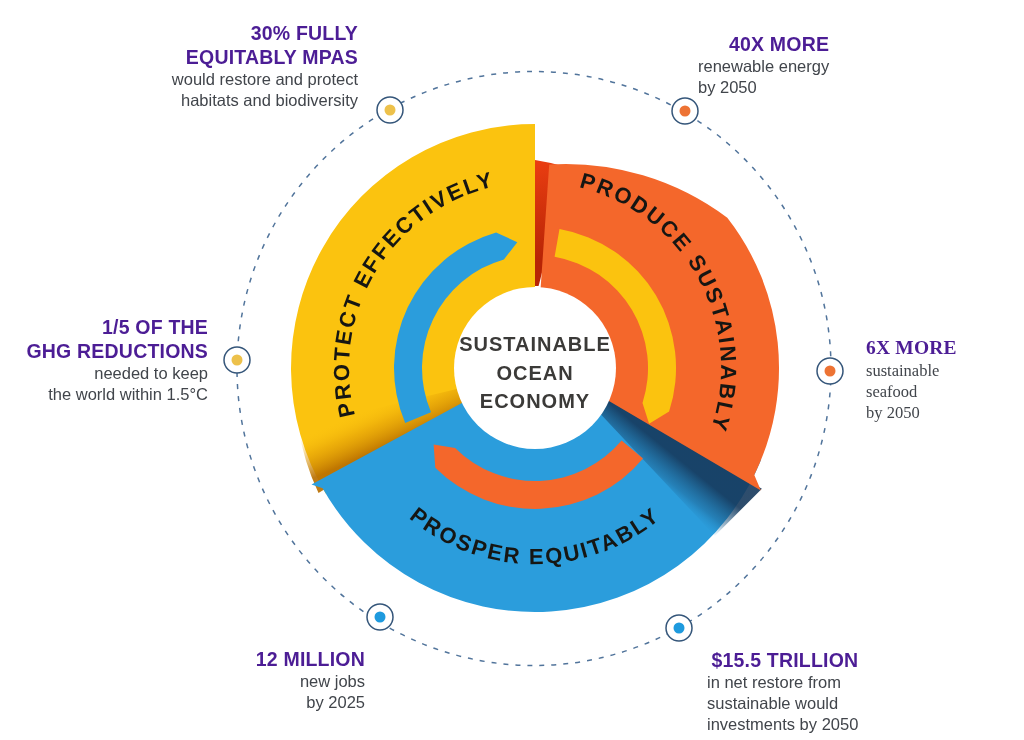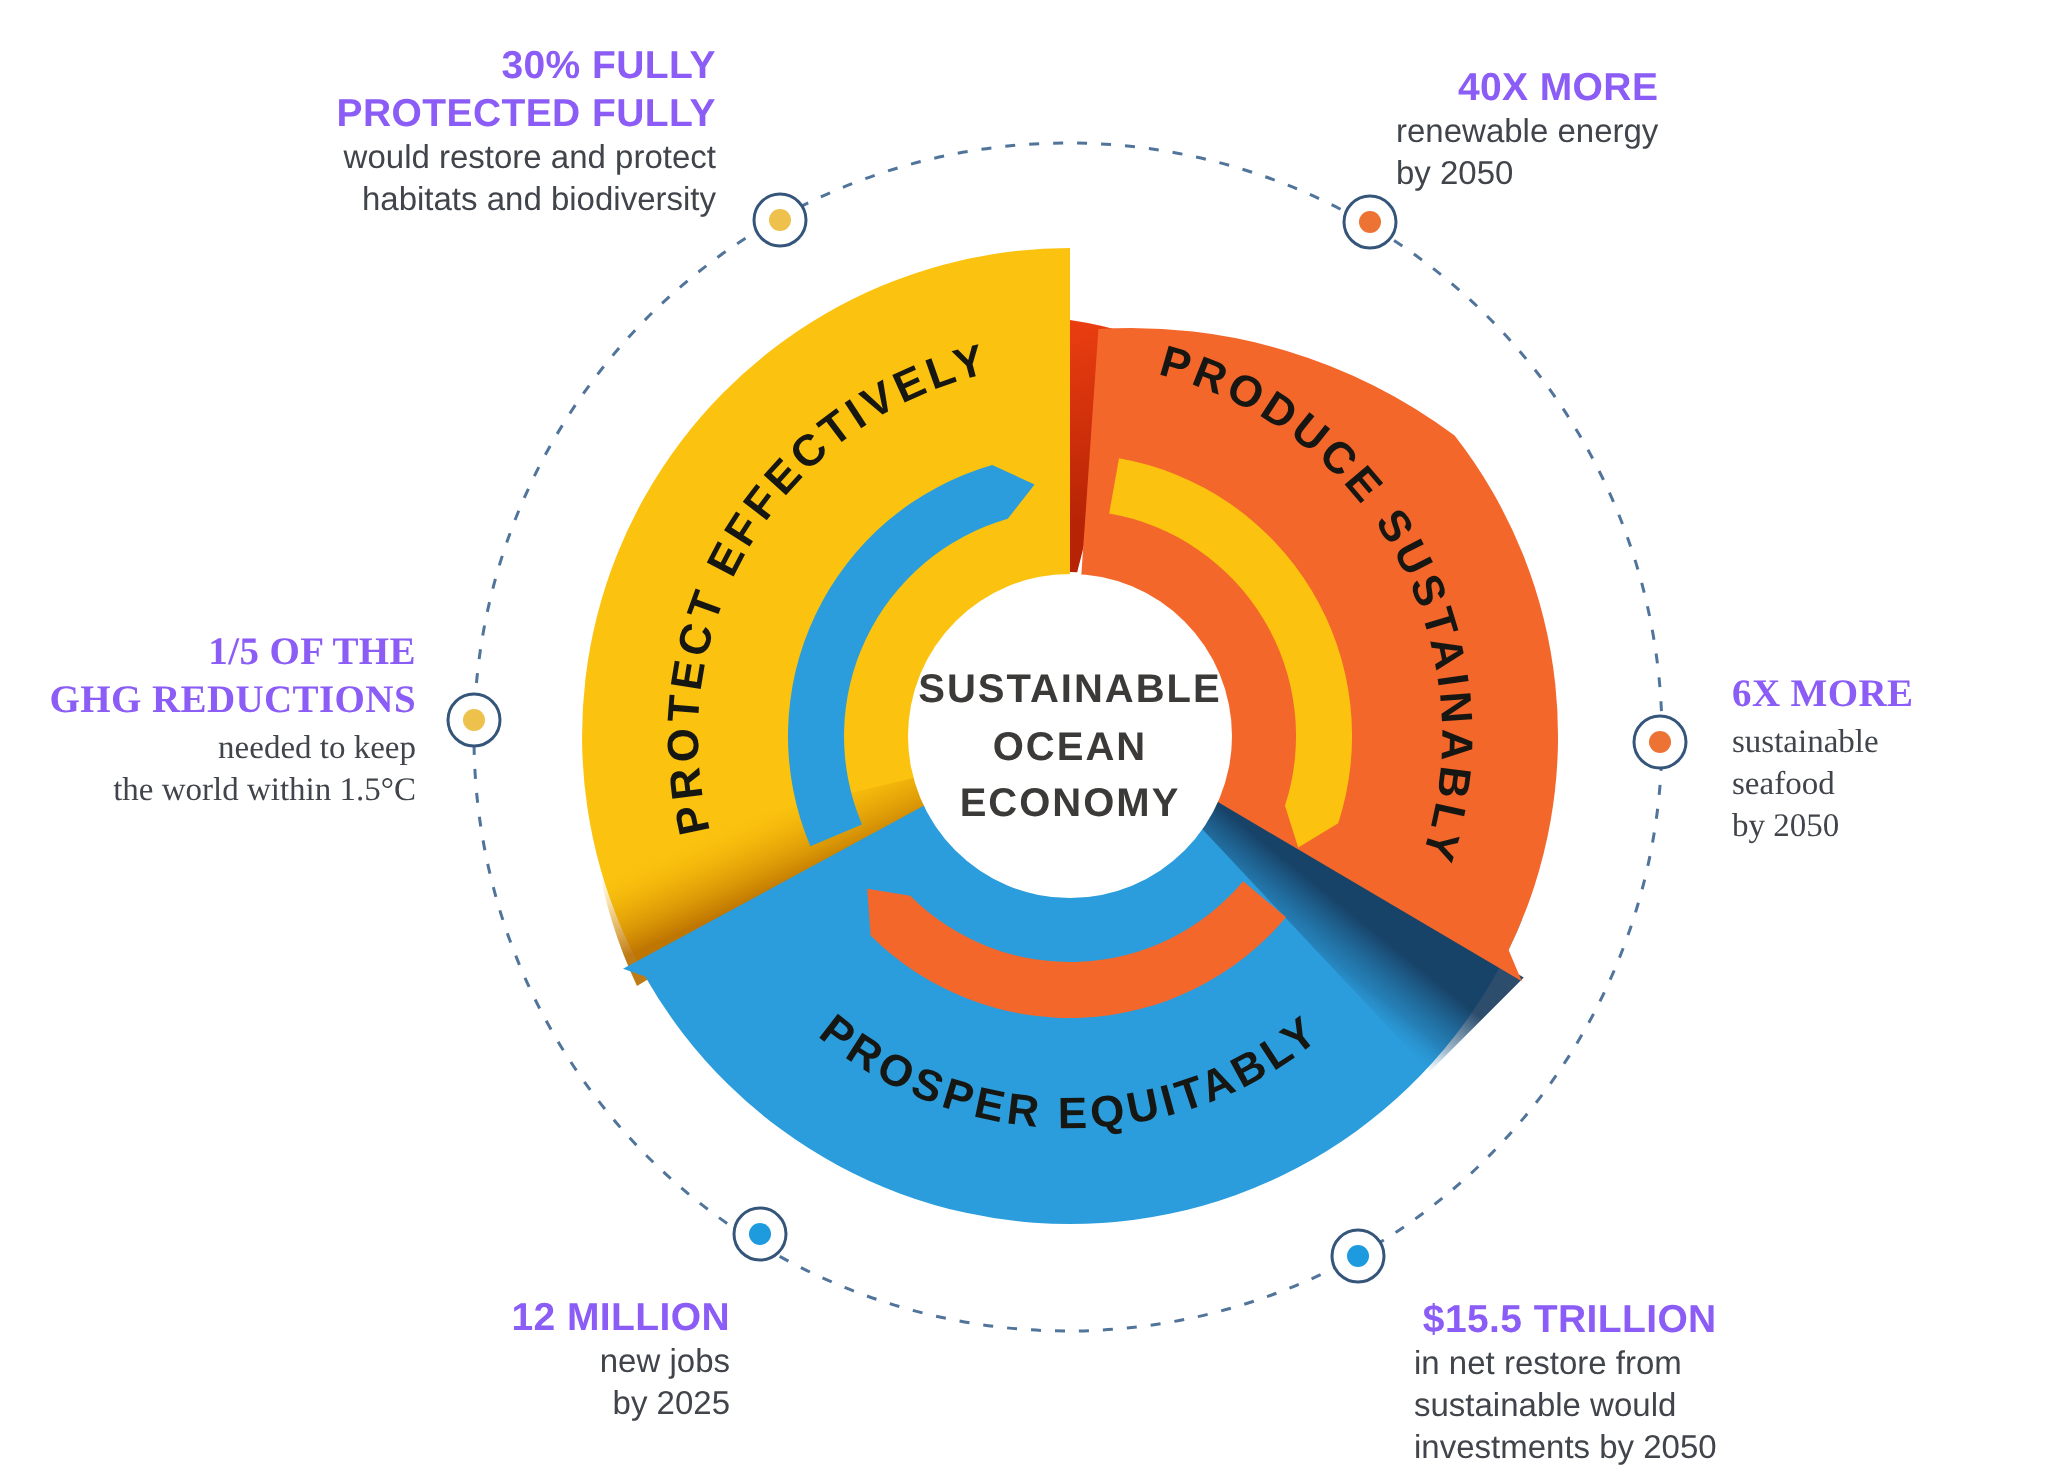--- a/index.html
+++ b/index.html
@@ -13,21 +13,21 @@
     font-family:"Liberation Sans", sans-serif;
     font-size:22px;font-weight:bold;letter-spacing:2.2px;fill:#161613;
   }
   .center-label{
     font-family:"Liberation Sans", sans-serif;
     font-size:20px;font-weight:bold;letter-spacing:1px;fill:#3B3A38;
     text-anchor:middle;
   }
   .callout{position:absolute;}
   .callout.align-right{text-align:right;}
-  .co-head{font-size:19.5px;font-weight:bold;color:#8b5cf6;line-height:24px;letter-spacing:.2px;text-align:right;}
+  .co-head{font-size:19.5px;font-weight:bold;color:#4c1d95;line-height:24px;letter-spacing:.2px;text-align:right;}
   .co-body{font-size:16.5px;color:#41454B;line-height:21px;}
 </style>
 </head>
 <body>
 
 <div class="stage">
 
   <svg width="1024" height="740" viewBox="0 0 1024 740" xmlns="http://www.w3.org/2000/svg">
     <defs>
       <linearGradient id="gradAmber" gradientUnits="userSpaceOnUse" x1="394" y1="443" x2="377" y2="404">
@@ -109,32 +109,32 @@
         </g>
         <g>
           <circle cx="679" cy="628" r="13" fill="#ffffff" stroke="#35567A" stroke-width="1.5"></circle>
           <circle cx="679" cy="628" r="5.5" fill="#1E9ADE"></circle>
         </g>
       </g>
   </svg>
 
   <div class="callout align-right" style="left:118px;top:21px;width:240px;">
     <div class="co-head">30% FULLY</div>
-    <div class="co-head">PROTECTED FULLY</div>
+    <div class="co-head">EQUITABLY MPAS</div>
     <div class="co-body">would restore and protect</div>
     <div class="co-body">habitats and biodiversity</div>
   </div>
 
   <div class="callout" style="left:698px;top:32px;">
     <div class="co-head">40X MORE</div>
     <div class="co-body">renewable energy</div>
     <div class="co-body">by 2050</div>
   </div>
 
-  <div class="callout align-right" style="left:0px;top:315px;width:208px;font-family:Liberation Serif, serif;">
+  <div class="callout align-right" style="left:0px;top:315px;width:208px;">
     <div class="co-head">1/5 OF THE</div>
     <div class="co-head">GHG REDUCTIONS</div>
     <div class="co-body">needed to keep</div>
     <div class="co-body">the world within 1.5°C</div>
   </div>
 
   <div class="callout" style="left:866px;top:336px;font-family:Liberation Serif, serif;">
     <div class="co-head">6X MORE</div>
     <div class="co-body">sustainable</div>
     <div class="co-body">seafood</div>

